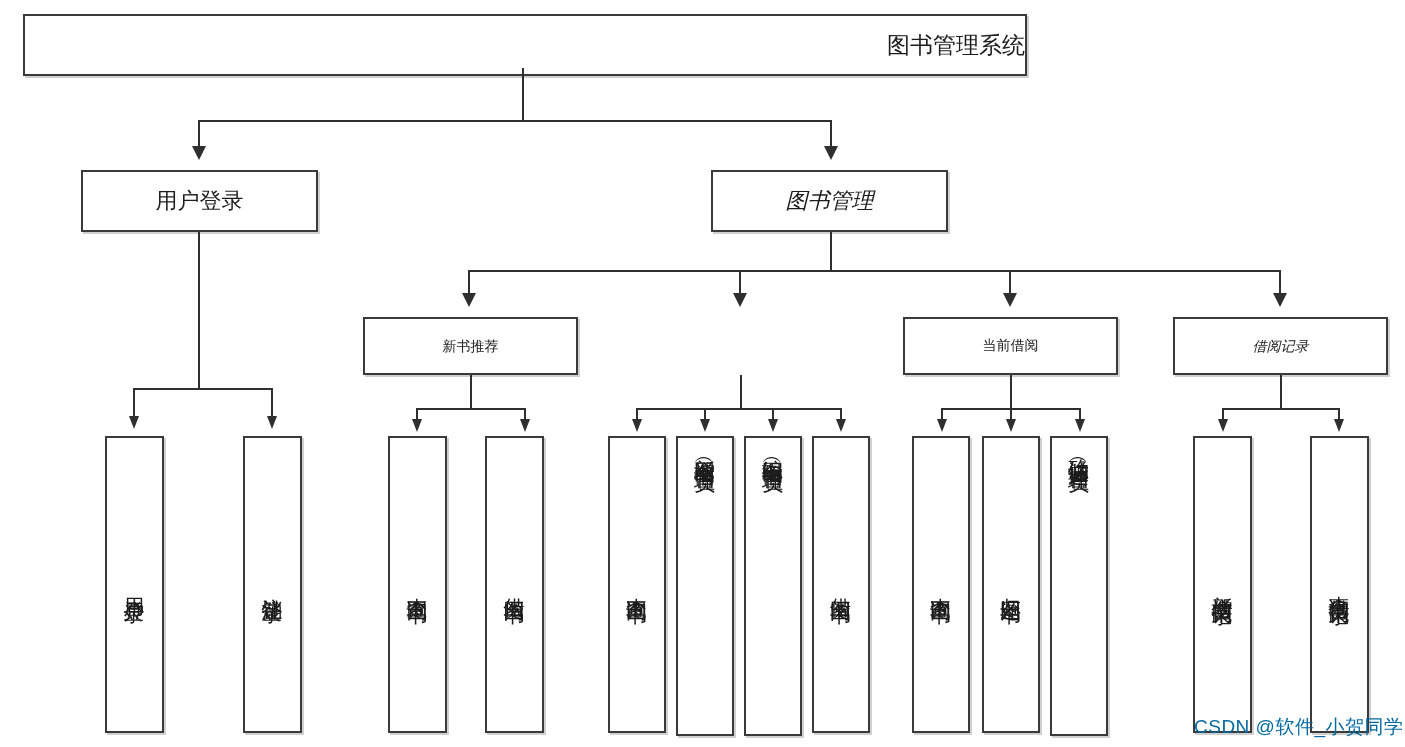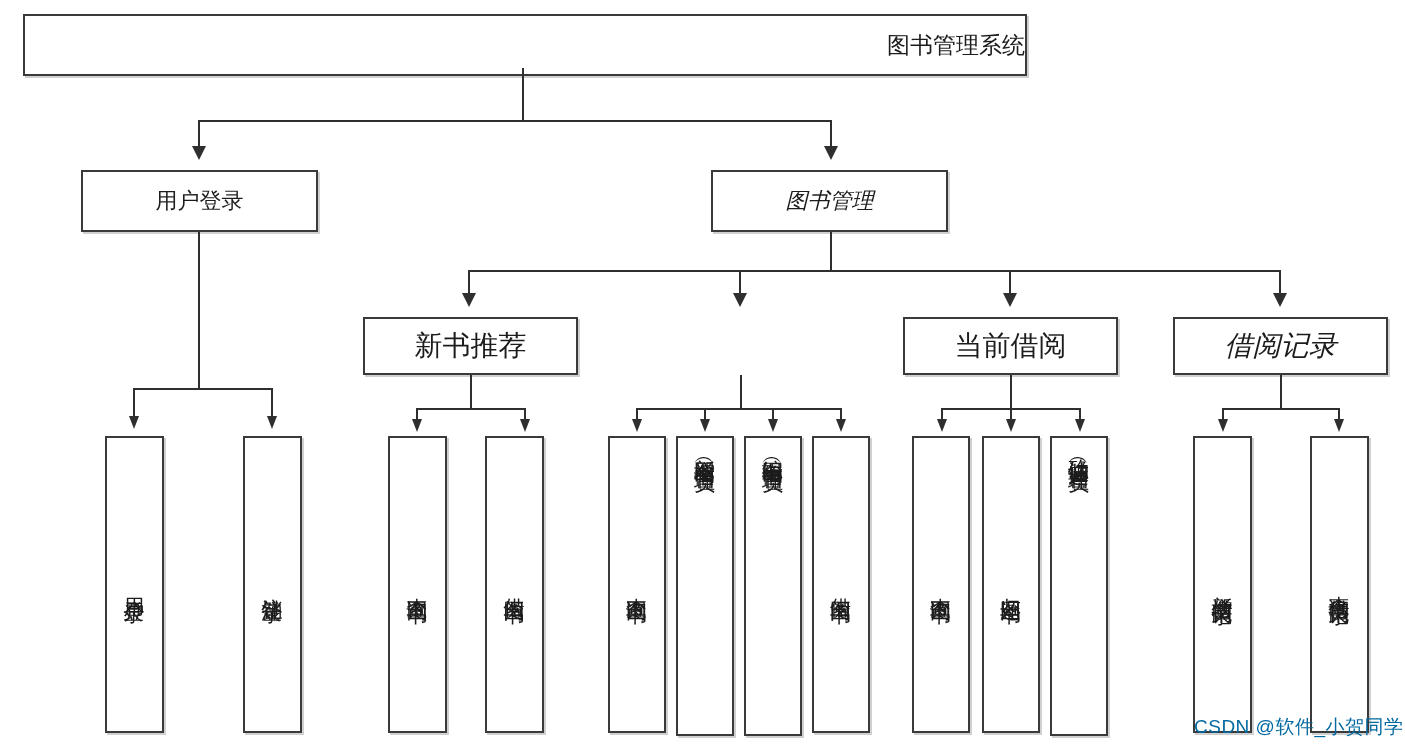--- a/index.html
+++ b/index.html
@@ -33,21 +33,21 @@
     display: block;
     text-align: center;
     line-height: 1.15;
     white-space: nowrap;
   }
   
   .node.root .lbl { font-size: 23px; }
   
   .node.lvl2 .lbl { font-size: 22px; }
   
-  .node.lvl3 .lbl { font-size: 28px; }
+  .node.lvl3 .lbl { font-size: 14px; }
   
   .node.leaf {
     align-items: flex-start;
     justify-content: center;
     padding-top: 4px;
   }
   .node.leaf .lbl {
     writing-mode: vertical-rl;
     text-orientation: upright;
     font-size: 21px;
@@ -129,21 +129,21 @@
   <div class="seg vline" style="left:739px; top:270px; height:25px;"></div>
   <div class="arrow" style="left:733px; top:293px;"></div>
   <div class="seg vline" style="left:1009px; top:270px; height:25px;"></div>
   <div class="arrow" style="left:1003px; top:293px;"></div>
   <div class="seg vline" style="left:1279px; top:270px; height:25px;"></div>
   <div class="arrow" style="left:1273px; top:293px;"></div>
 
   <div class="node lvl3" style="left:363px; top:317px; width:215px; height:58px;">
     <span class="lbl">新书推荐</span>
   </div>
-  <div class="node lvl3" style="left:903px; top:317px; width:215px; height:58px;">
+  <div class="node lvl3" style="left:903px; top:317px; width:215px; height:58px;font-family:Liberation Serif, serif;">
     <span class="lbl">当前借阅</span>
   </div>
   <div class="node lvl3" style="left:1173px; top:317px; width:215px; height:58px;font-style:italic;">
     <span class="lbl">借阅记录</span>
   </div>
 
   <div class="seg vline" style="left:470px; top:375px; height:33px;"></div>
   <div class="seg hline" style="left:416px; top:408px; width:110px;"></div>
   <div class="seg vline" style="left:416px; top:408px; height:12px;"></div>
   <div class="arrow slim" style="left:412px; top:419px;"></div>

